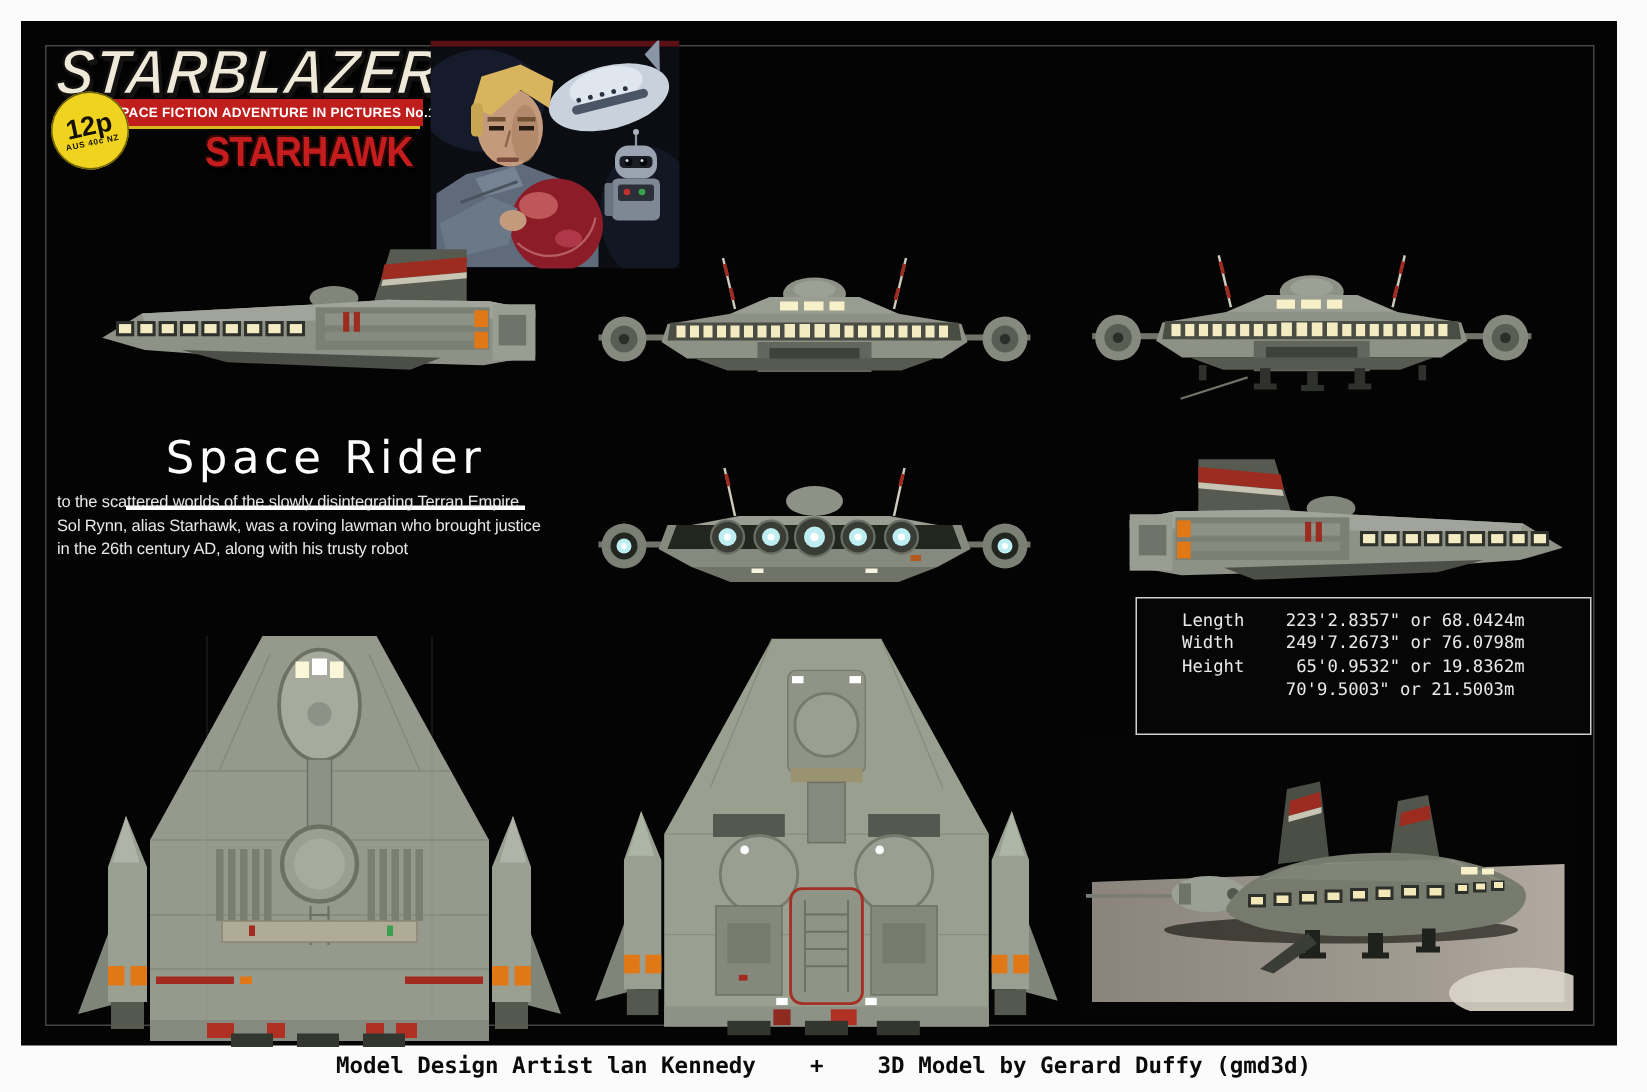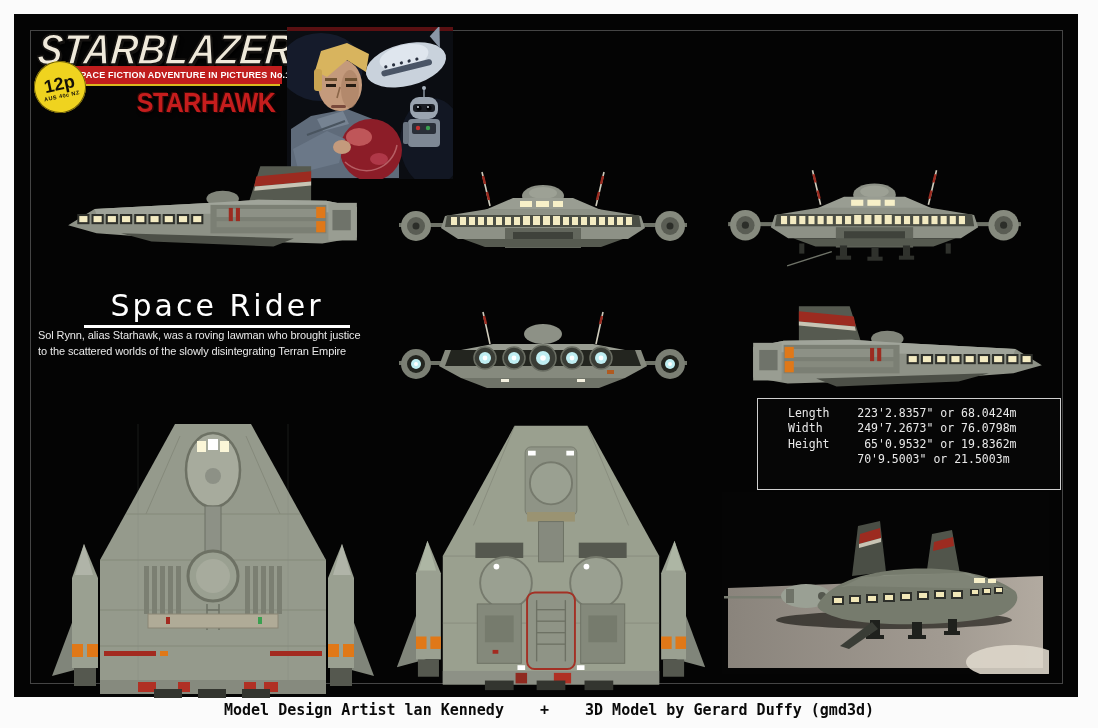--- a/index.html
+++ b/index.html
@@ -31,21 +31,21 @@
   .badge-sub   { font-size:5.5px; font-weight:bold; color:#141008; letter-spacing:.5px; }
   .starhawk { position:absolute; left:102px; top:72px; width:180px; text-align:center;
               font-size:25px; font-weight:900; letter-spacing:-.5px; color:#c51d1d;
               white-space:nowrap;
               text-shadow:1.5px 1.5px 0 #2a0505, -1px -1px 0 #3a0a05, 2px 3px 3px #000;
               transform:scaleY(1.12); transform-origin:center top; }
 
   
   .ship-title { position:absolute; left:70px; top:274px; width:266px; text-align:center;
                 font-family:"DejaVu Sans", sans-serif; font-weight:500; font-size:30px;
-                letter-spacing:3px; color:#ffffff; padding-bottom:2px;
+                letter-spacing:3px; color:#ffffff; padding-bottom:14px;
                 border-bottom:3px solid #ffffff; }
   .desc { position:absolute; left:24px; top:314px; width:344px;
           font-size:11px; line-height:15.5px; letter-spacing:-.1px; color:#e9e9e9; }
 
   
   .spec-box { position:absolute; left:743px; top:384px; width:304px; height:92px;
               border:1px solid #cfcfcf; background:#060606; padding:7px 0 0 30px; }
   .spec-line { font-family:"DejaVu Sans Mono", monospace; font-size:11.5px;
                line-height:15.3px; color:#e9e9e9; white-space:pre; }
 
@@ -527,22 +527,23 @@
           <rect x="186" y="143" width="18" height="4"></rect>
         <rect x="226" y="127" width="9" height="14"></rect>
           <rect x="222" y="139" width="16" height="4"></rect>
       </g>
       <polygon points="150,130 118,154 127,157 156,137" fill="#3a3d36"></polygon>
     </svg>
 
     <div>
       <div class="ship-title">Space Rider</div>
       <div class="desc">
+        <div>to the scattered worlds of the slowly disintegrating Terran Empire</div>
         <div>Sol Rynn, alias Starhawk, was a roving lawman who brought justice</div>
-        <div>to the scattered worlds of the slowly disintegrating Terran Empire</div>
+        <div>in the 26th century AD, along with his trusty robot</div>
       </div>
     </div>
   </div>
 
   <div class="credit">
     <span>Model Design Artist lan Kennedy</span>
     <span class="sep">+</span>
     <span>3D Model by Gerard Duffy (gmd3d)</span>
   </div>
 

